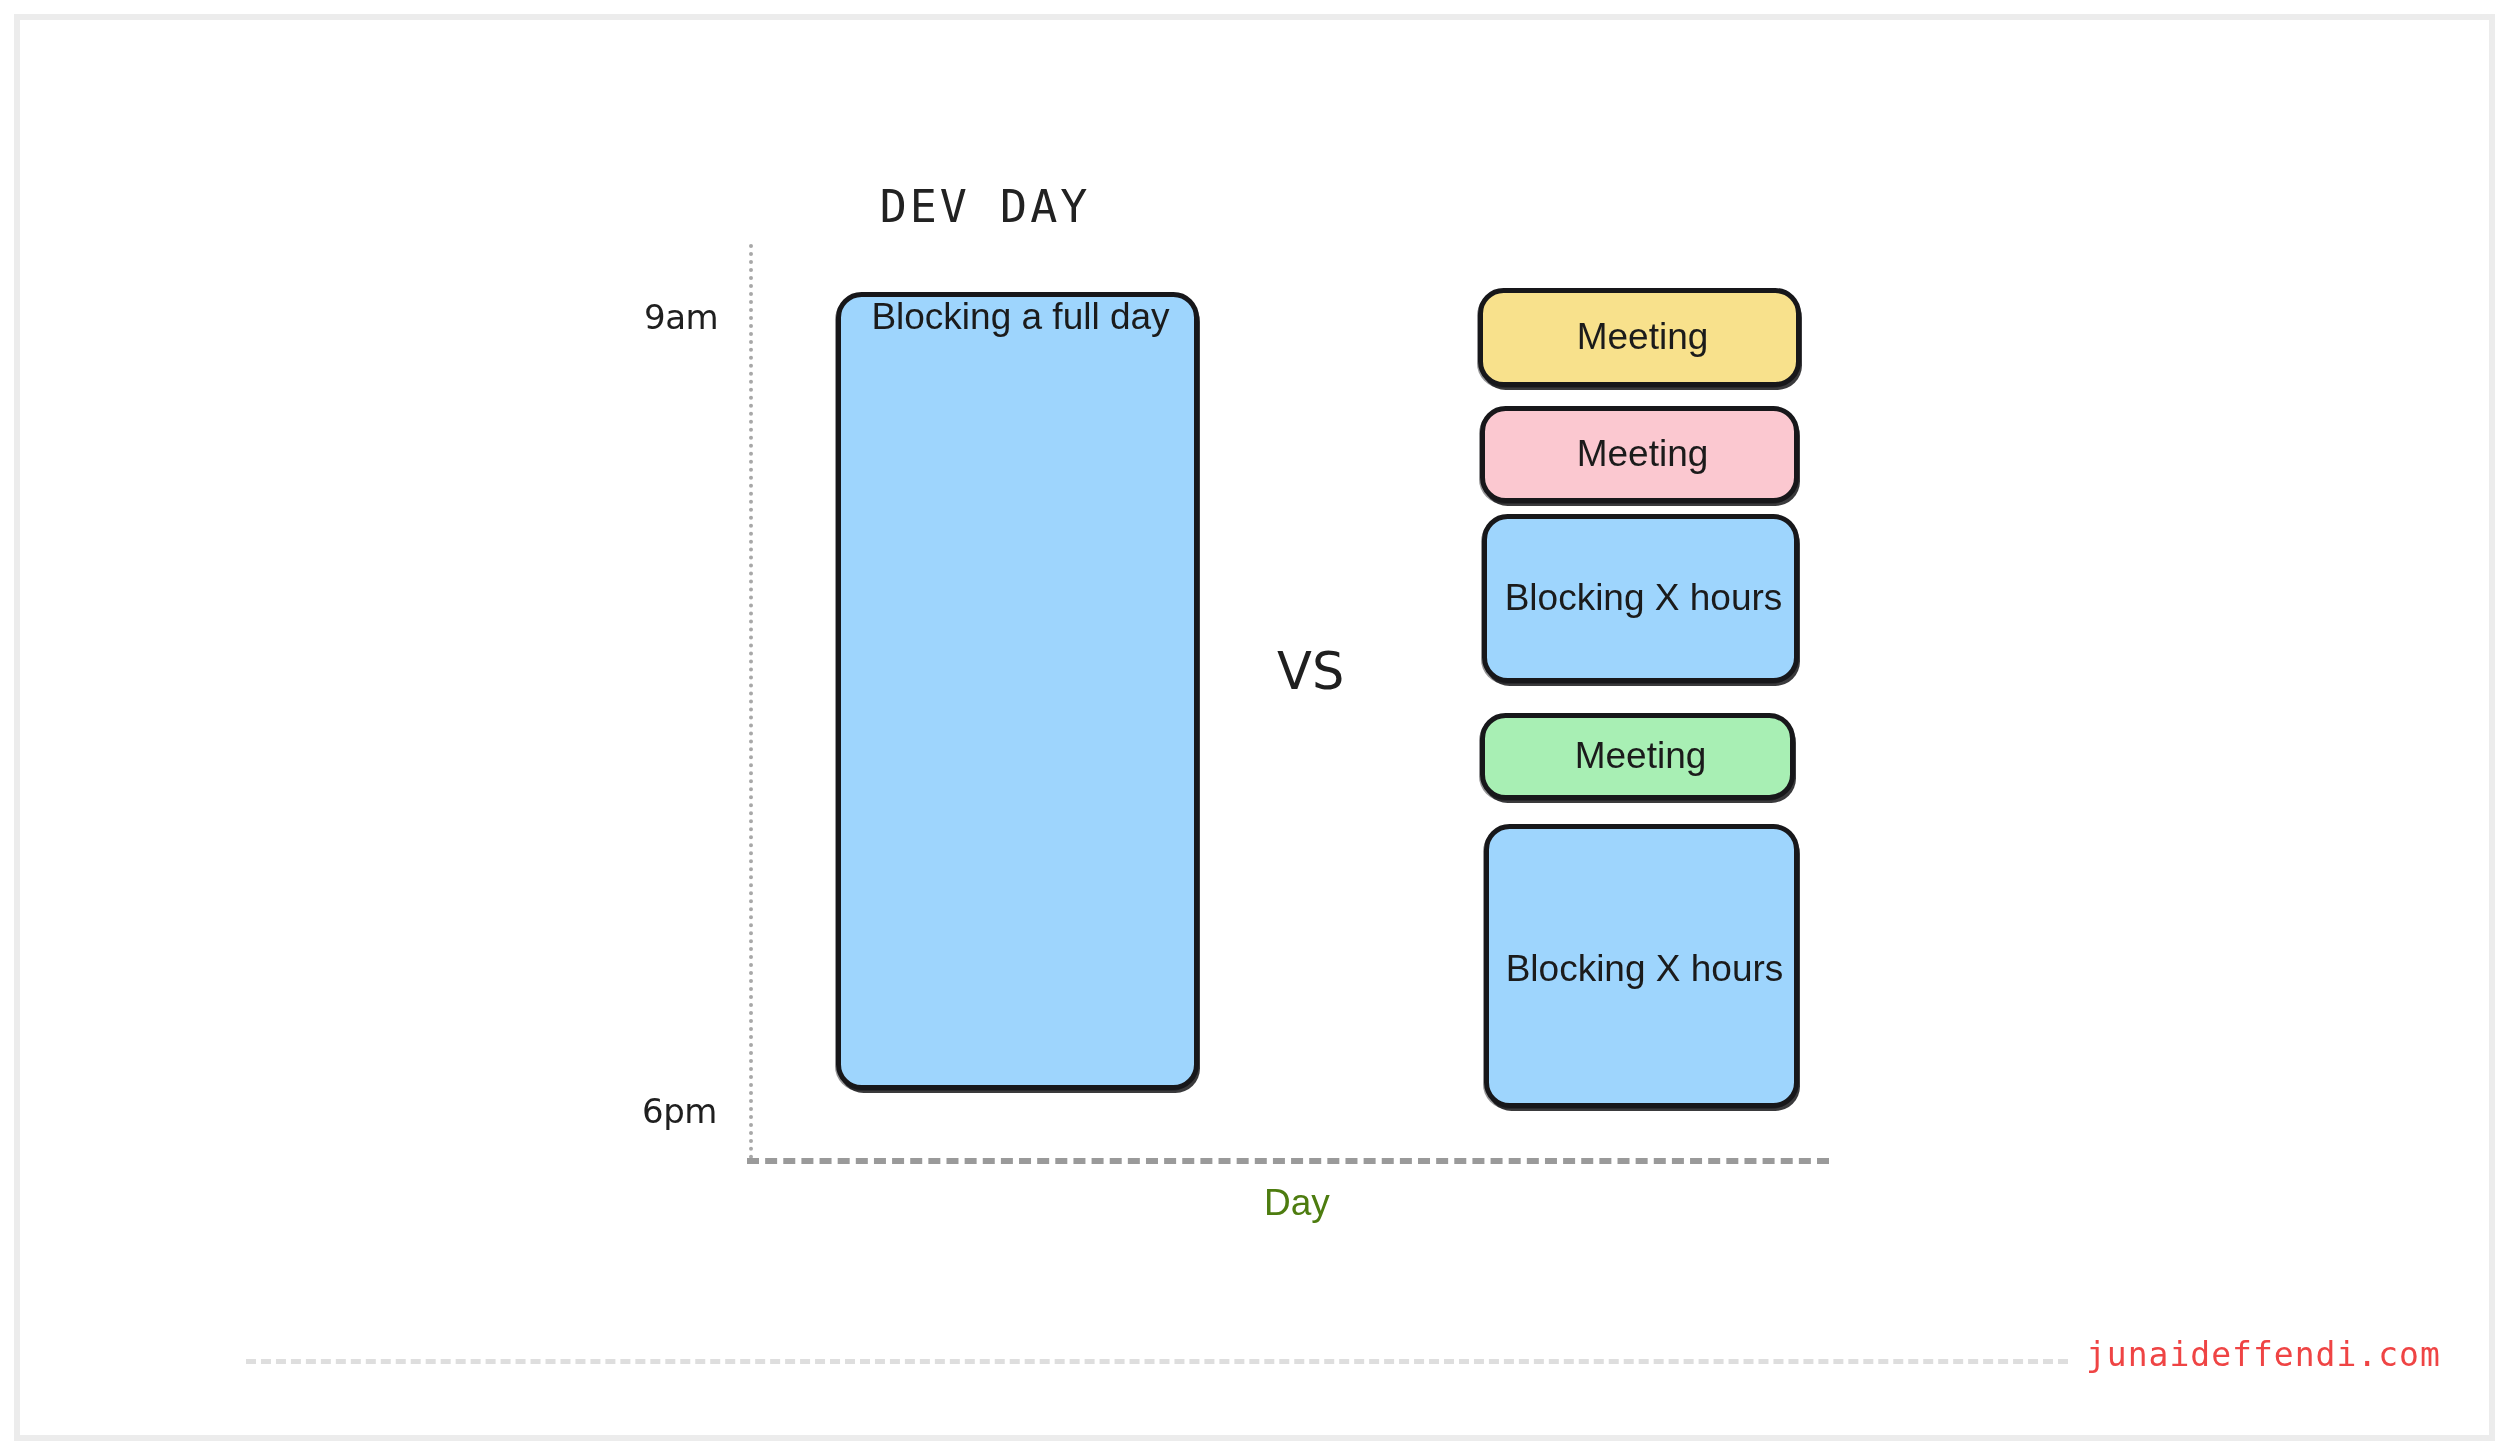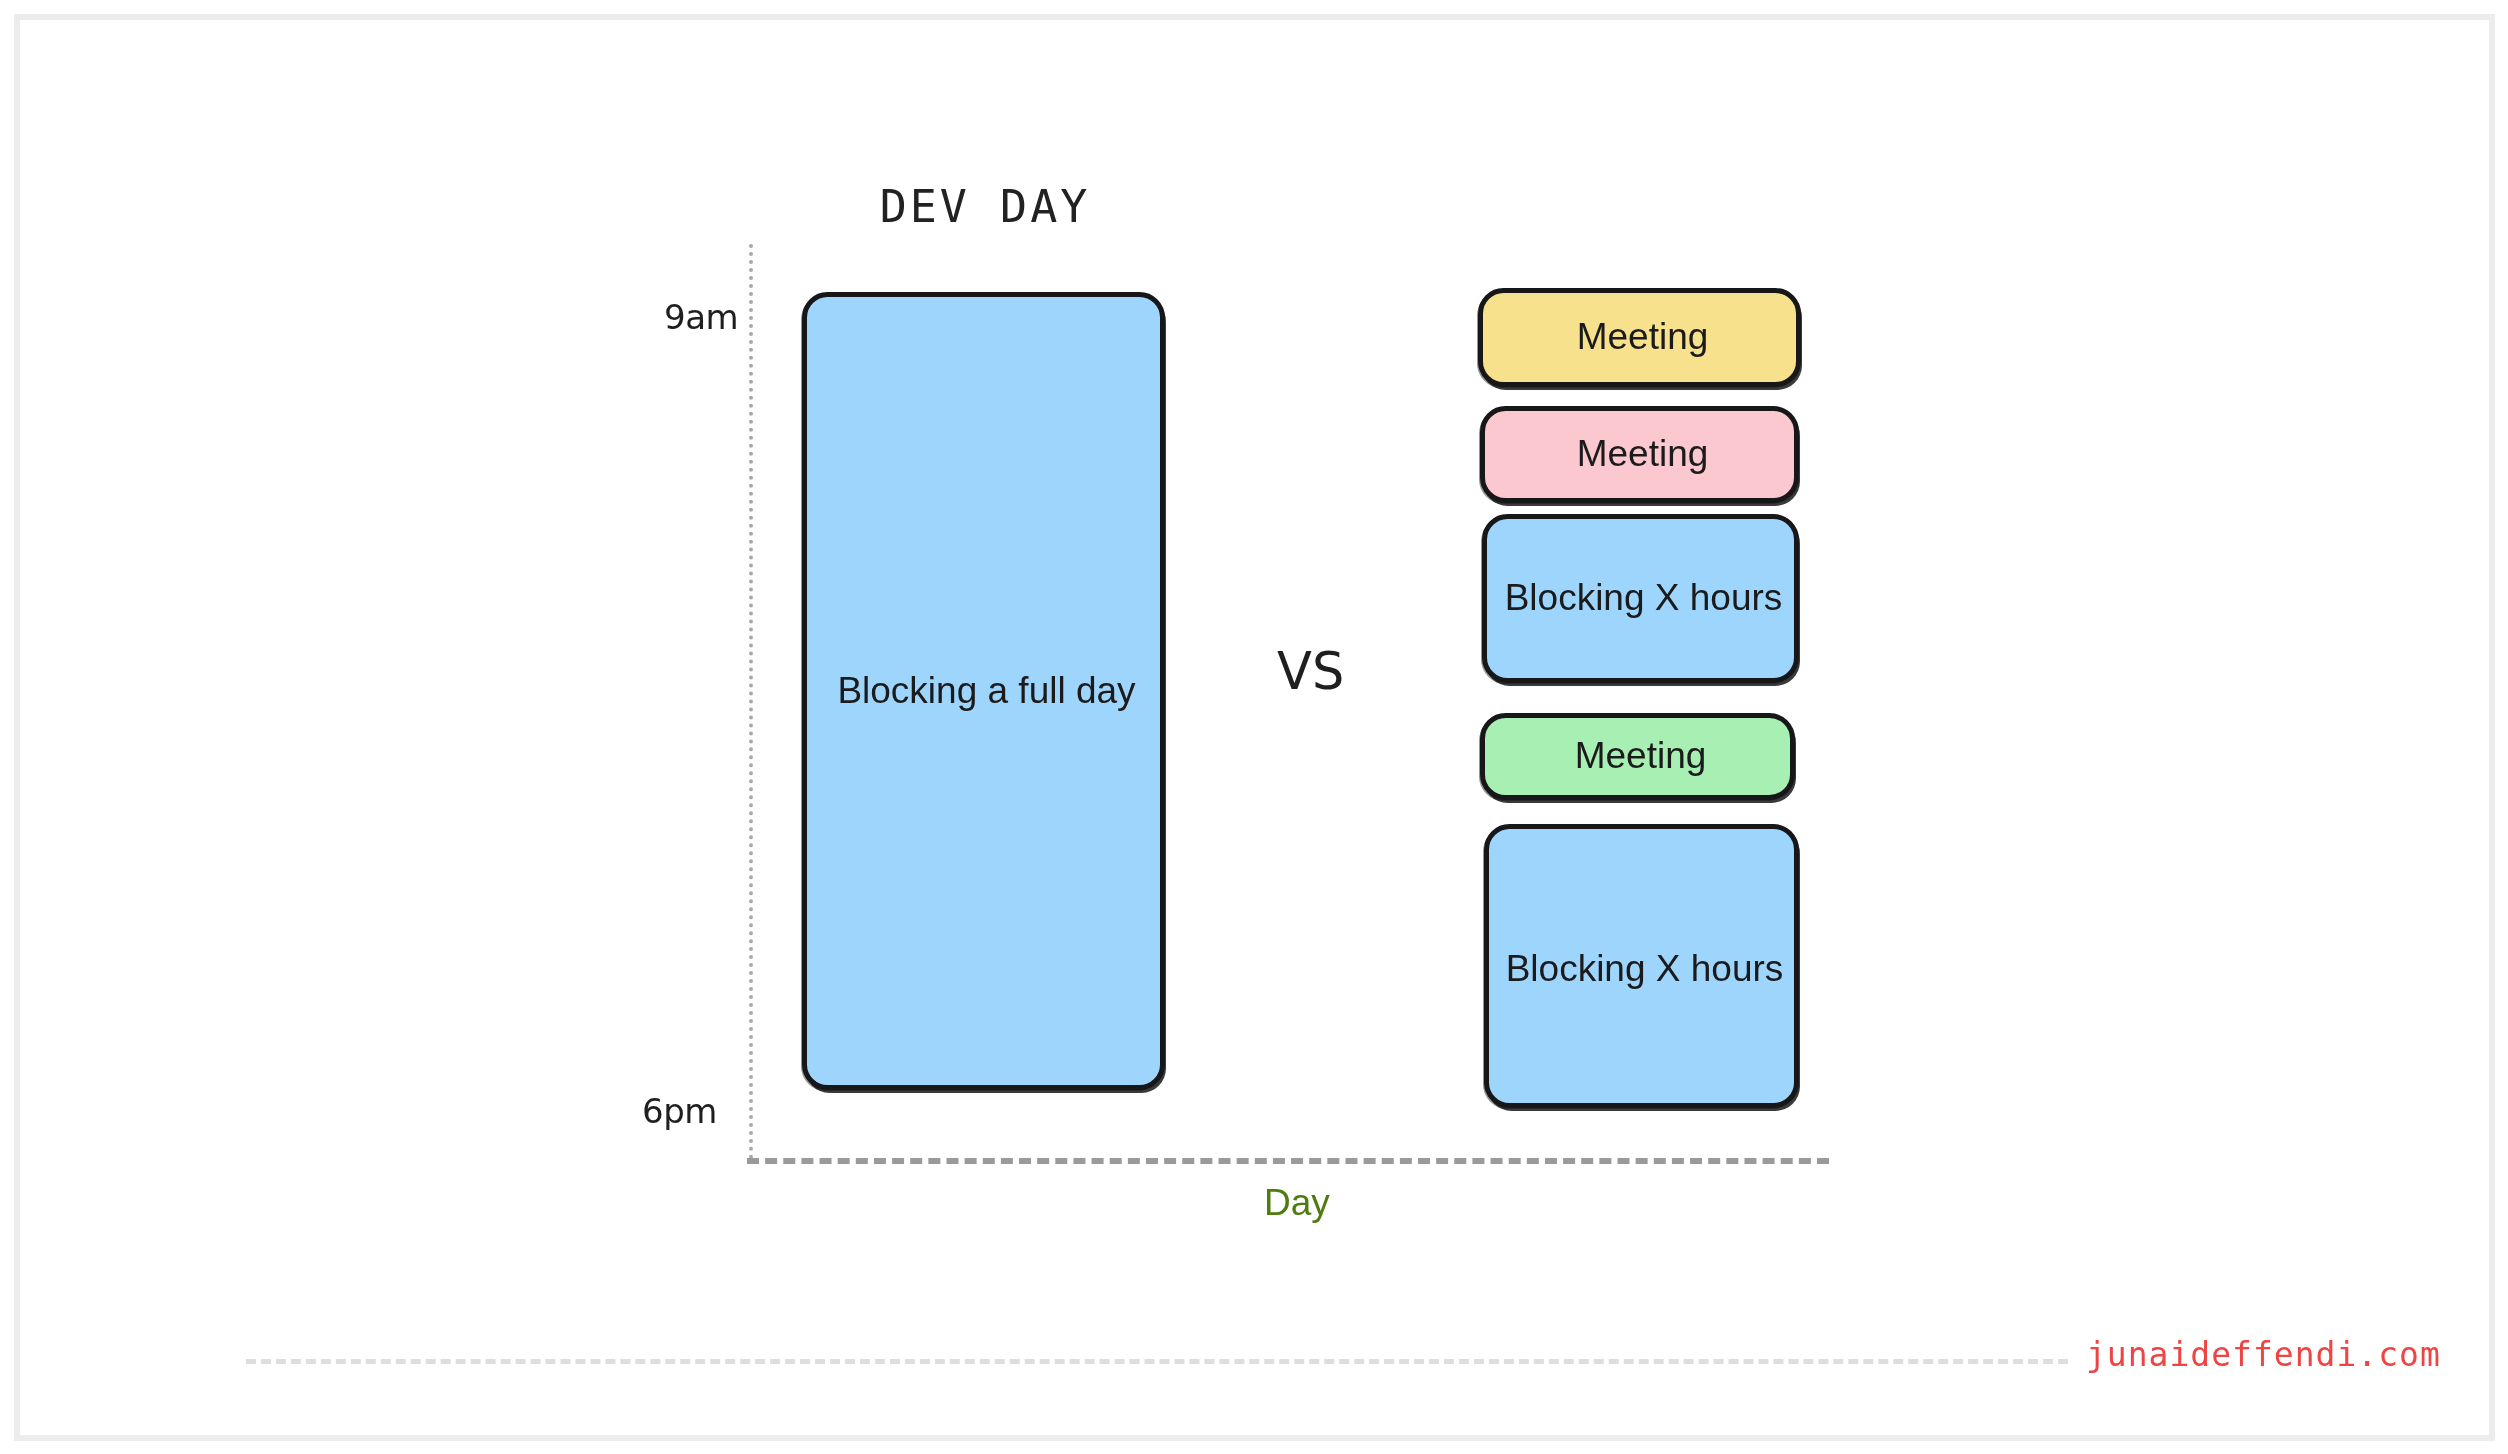--- a/index.html
+++ b/index.html
@@ -52,21 +52,21 @@
   }
 
   .tick-label {
     position: absolute;
     color: #1f1f1f;
     font-family: "DejaVu Sans", sans-serif;
     font-size: 34px;
     letter-spacing: -0.5px;
     white-space: nowrap;
   }
-  .tick-9am { left: 644px; top: 297px; margin-left: 20px; }
+  .tick-9am { left: 644px; top: 297px; }
   .tick-6pm { left: 642px; top: 1091px; }
 
   .axis-x-label {
     position: absolute;
     left: 1264px;
     top: 1182px;
     font-family: Liberation Sans, sans-serif;
     font-size: 37px;
     color: #4d7c0f;
     white-space: nowrap;
@@ -114,25 +114,24 @@
     padding-left: 6px;
   }
   .block .block-label {
     font-size: 37px;
     line-height: 1.1;
     white-space: nowrap;
   }
 
   
   .block-fullday {
-    left: 802px;
+    left: 836px;
     top: 292px;
     width: 363px;
     height: 798px;
-    align-items: center;
   }
 
   
   .block-m1 {
     left: 1478px;
     top: 288px;
     width: 323px;
     height: 99px;
     align-items: center;
   }

